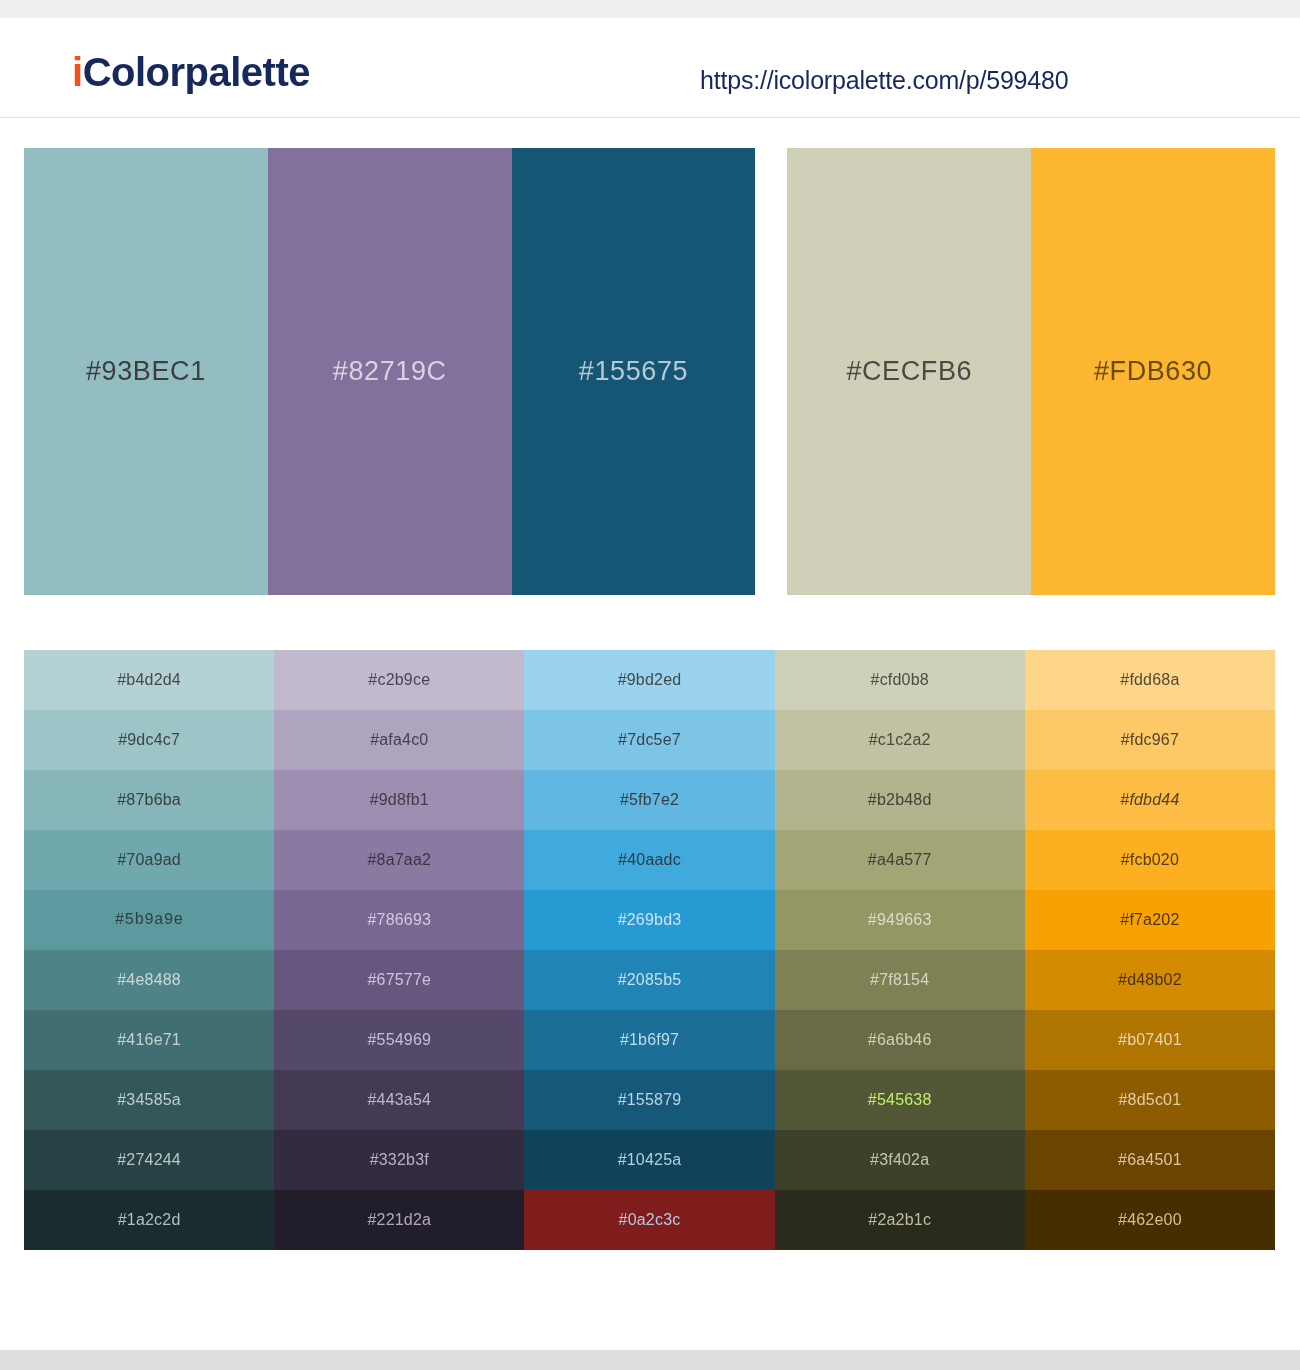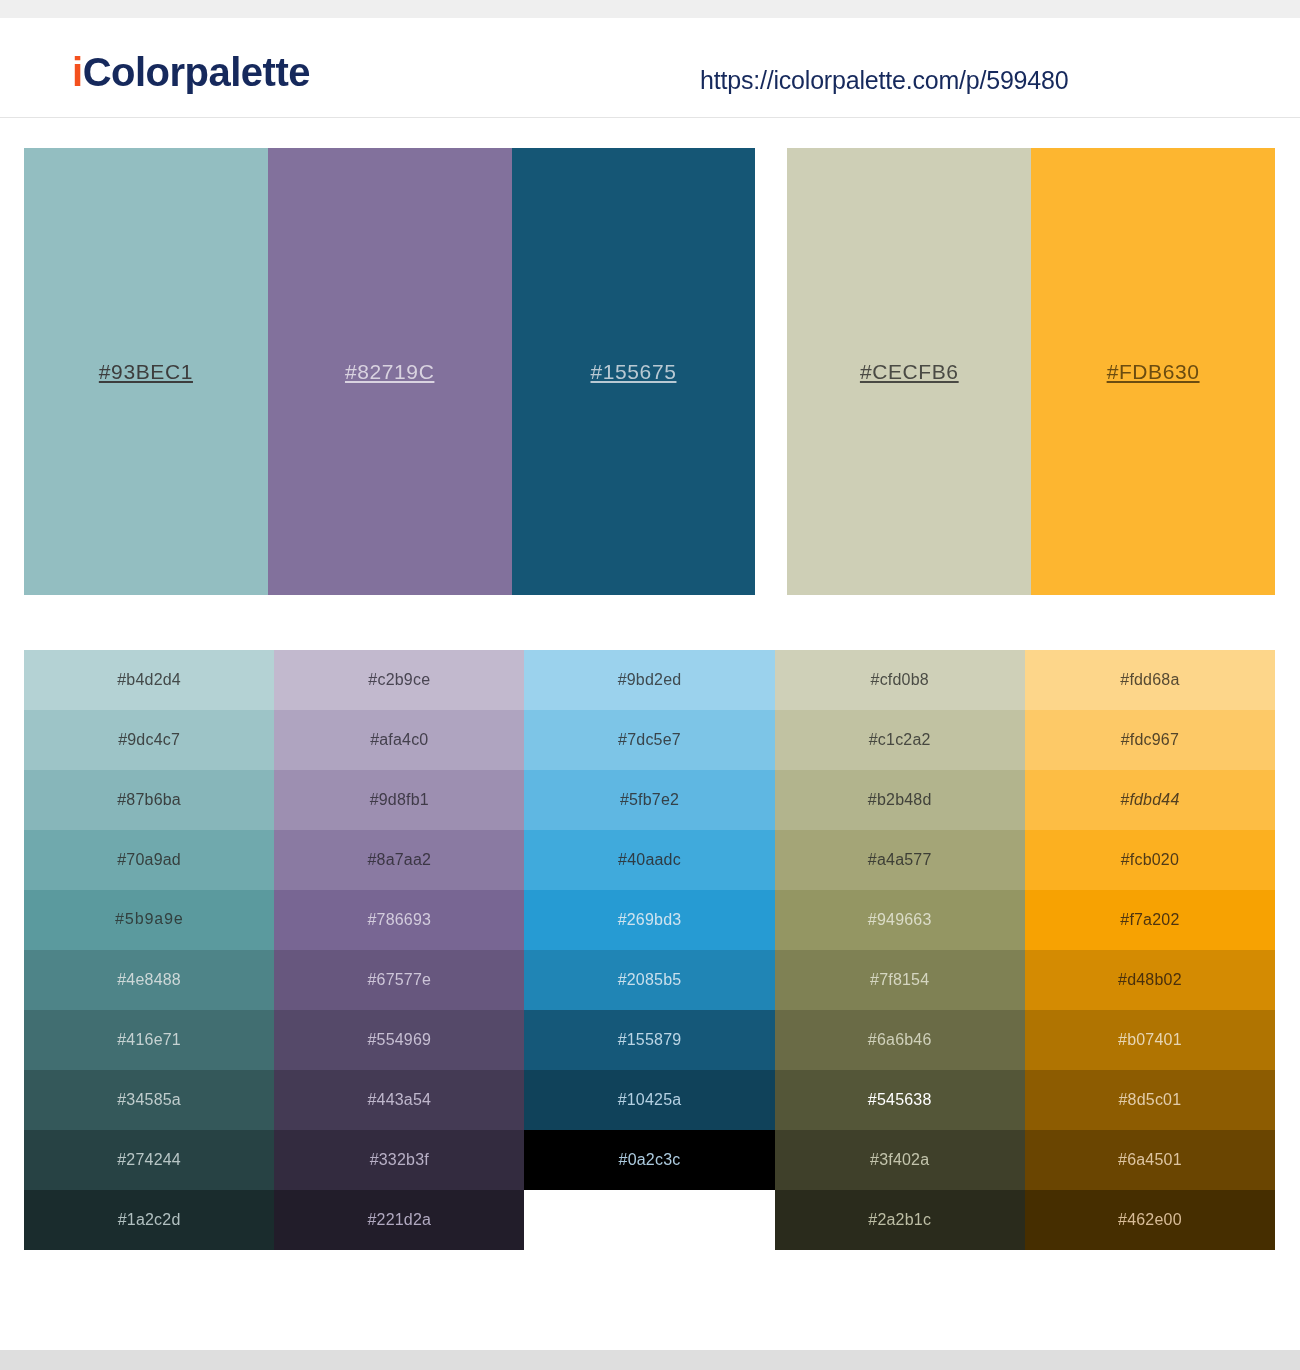--- a/index.html
+++ b/index.html
@@ -75,25 +75,24 @@
   }
   .palette .swatch {
     flex: 1 1 0;
     height: 100%;
     position: relative;
     display: flex;
     align-items: center;
     justify-content: center;
   }
   .palette .swatch-label {
-    font-size: 21px;
+    font-size: 27px;
     letter-spacing: 0.6px;
     white-space: nowrap;
     pointer-events: none;
-    text-decoration: underline;
   }
 
   
   .shades {
     position: absolute;
     top: 650px;
     left: 24px;
     width: 1251px;
     display: flex;
   }
@@ -234,27 +233,30 @@
         </div>
         <div class="shade-cell" style="background: rgb(64, 170, 220);">
           <span class="shade-label" style="color: rgb(46, 60, 69);">#40aadc</span>
         </div>
         <div class="shade-cell" style="background: rgb(38, 155, 211);">
           <span class="shade-label" style="color: rgb(207, 227, 239);">#269bd3</span>
         </div>
         <div class="shade-cell" style="background: rgb(32, 133, 181);">
           <span class="shade-label" style="color: rgb(201, 223, 236);">#2085b5</span>
         </div>
+        <div class="shade-cell" style="background: rgb(27, 111, 151);">
+          <span class="shade-label" style="color: rgb(194, 218, 233);">#1b6f97</span>
+        </div>
         <div class="shade-cell" style="background: rgb(21, 88, 121);">
           <span class="shade-label" style="color: rgb(187, 213, 229);">#155879</span>
         </div>
         <div class="shade-cell" style="background: rgb(16, 66, 90);">
           <span class="shade-label" style="color: rgb(180, 208, 226);">#10425a</span>
         </div>
-        <div class="shade-cell" style="background: #000000;">
+        <div class="shade-cell" style="background: #7f1d1d;">
           <span class="shade-label" style="color: rgb(173, 203, 223);">#0a2c3c</span>
         </div>
       </div>
       <div class="shade-col">
         <div class="shade-cell" style="background: rgb(207, 208, 184);">
           <span class="shade-label" style="color: rgb(75, 76, 69);">#cfd0b8</span>
         </div>
         <div class="shade-cell" style="background: rgb(193, 194, 162);">
           <span class="shade-label" style="color: rgb(71, 72, 64);">#c1c2a2</span>
         </div>
@@ -267,21 +269,21 @@
         <div class="shade-cell" style="background: rgb(148, 150, 99);">
           <span class="shade-label" style="color: rgb(219, 220, 200);">#949663</span>
         </div>
         <div class="shade-cell" style="background: rgb(127, 129, 84);">
           <span class="shade-label" style="color: rgb(213, 214, 193);">#7f8154</span>
         </div>
         <div class="shade-cell" style="background: rgb(106, 107, 70);">
           <span class="shade-label" style="color: rgb(207, 208, 186);">#6a6b46</span>
         </div>
         <div class="shade-cell" style="background: rgb(84, 86, 56);">
-          <span class="shade-label" style="color: #ffffff;">#545638</span>
+          <span class="shade-label" style="color: #bef264;">#545638</span>
         </div>
         <div class="shade-cell" style="background: rgb(63, 64, 42);">
           <span class="shade-label" style="color: rgb(195, 196, 172);">#3f402a</span>
         </div>
         <div class="shade-cell" style="background: rgb(42, 43, 28);">
           <span class="shade-label" style="color: rgb(189, 190, 165);">#2a2b1c</span>
         </div>
       </div>
       <div class="shade-col">
         <div class="shade-cell" style="background: rgb(253, 214, 138);">

